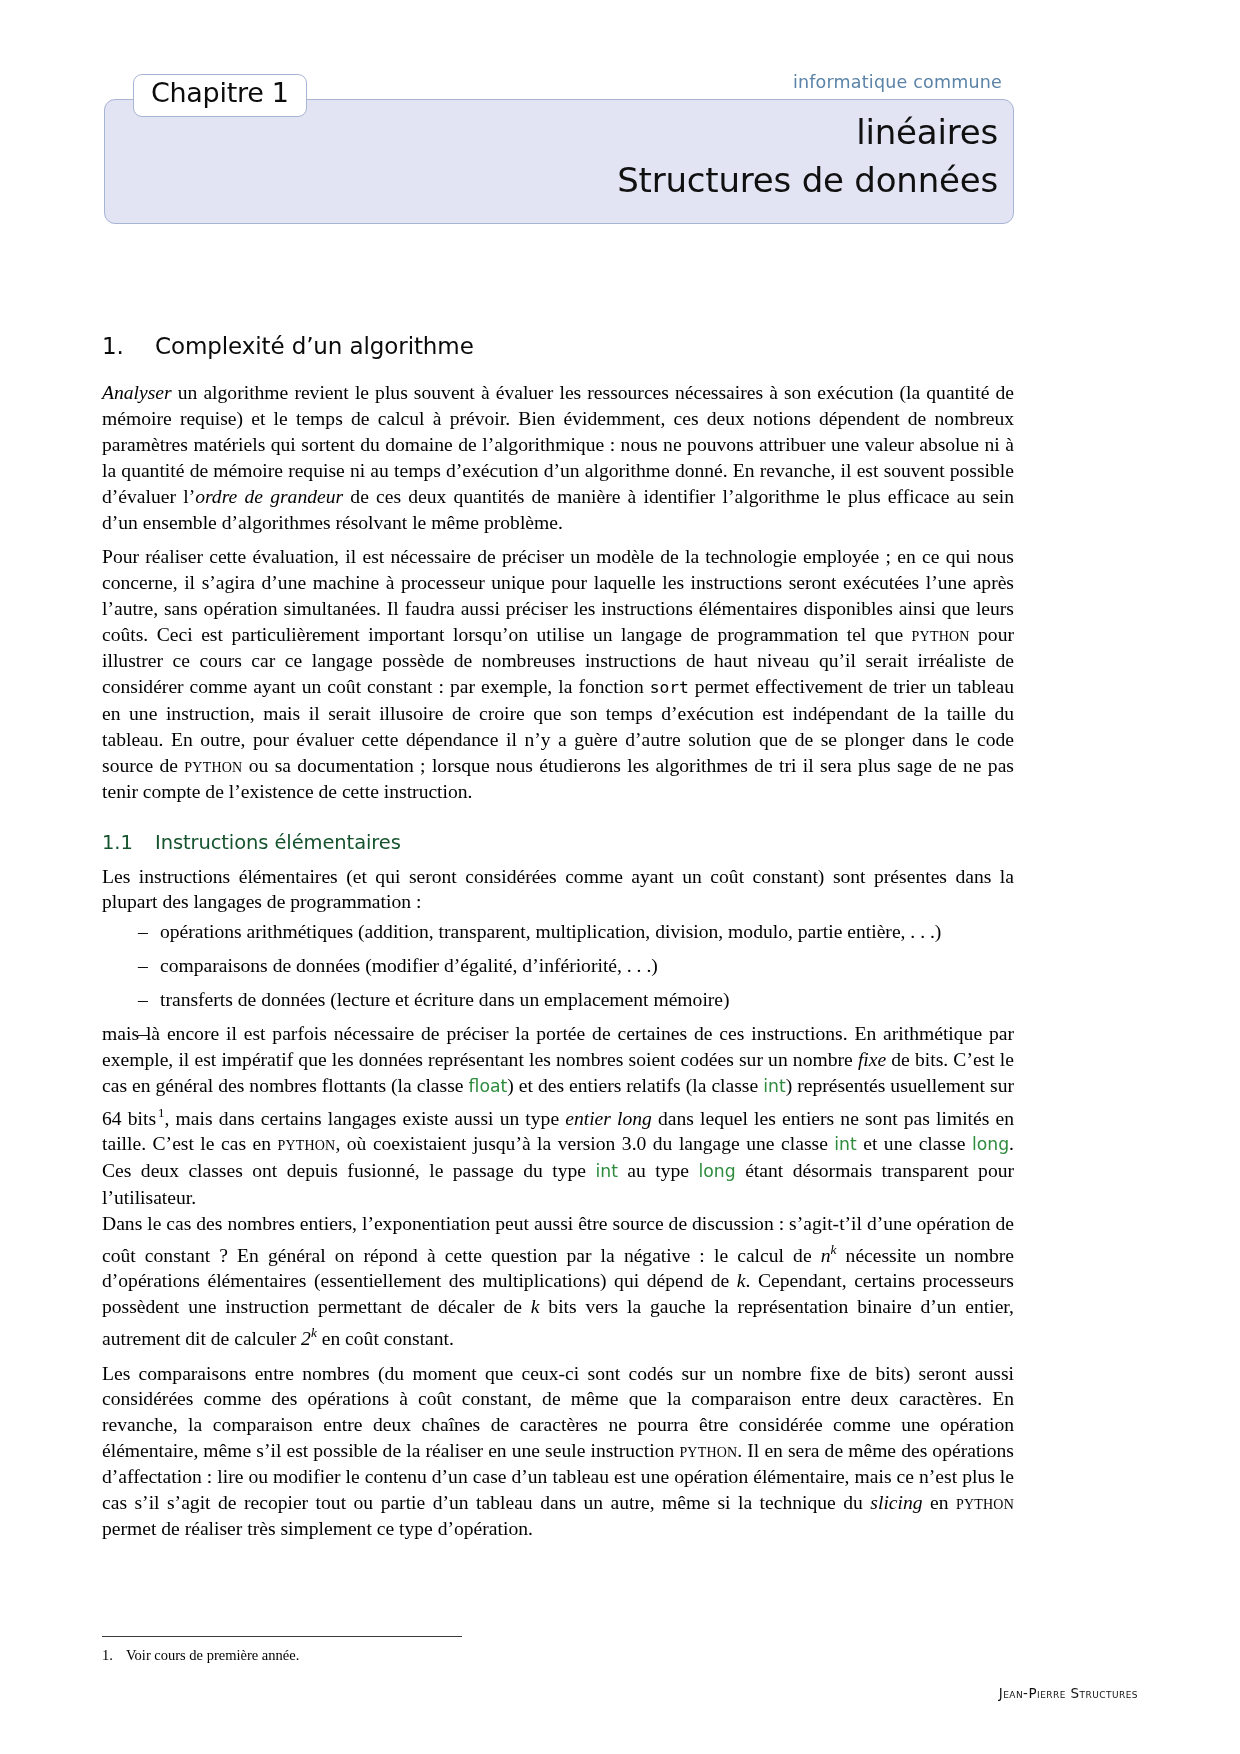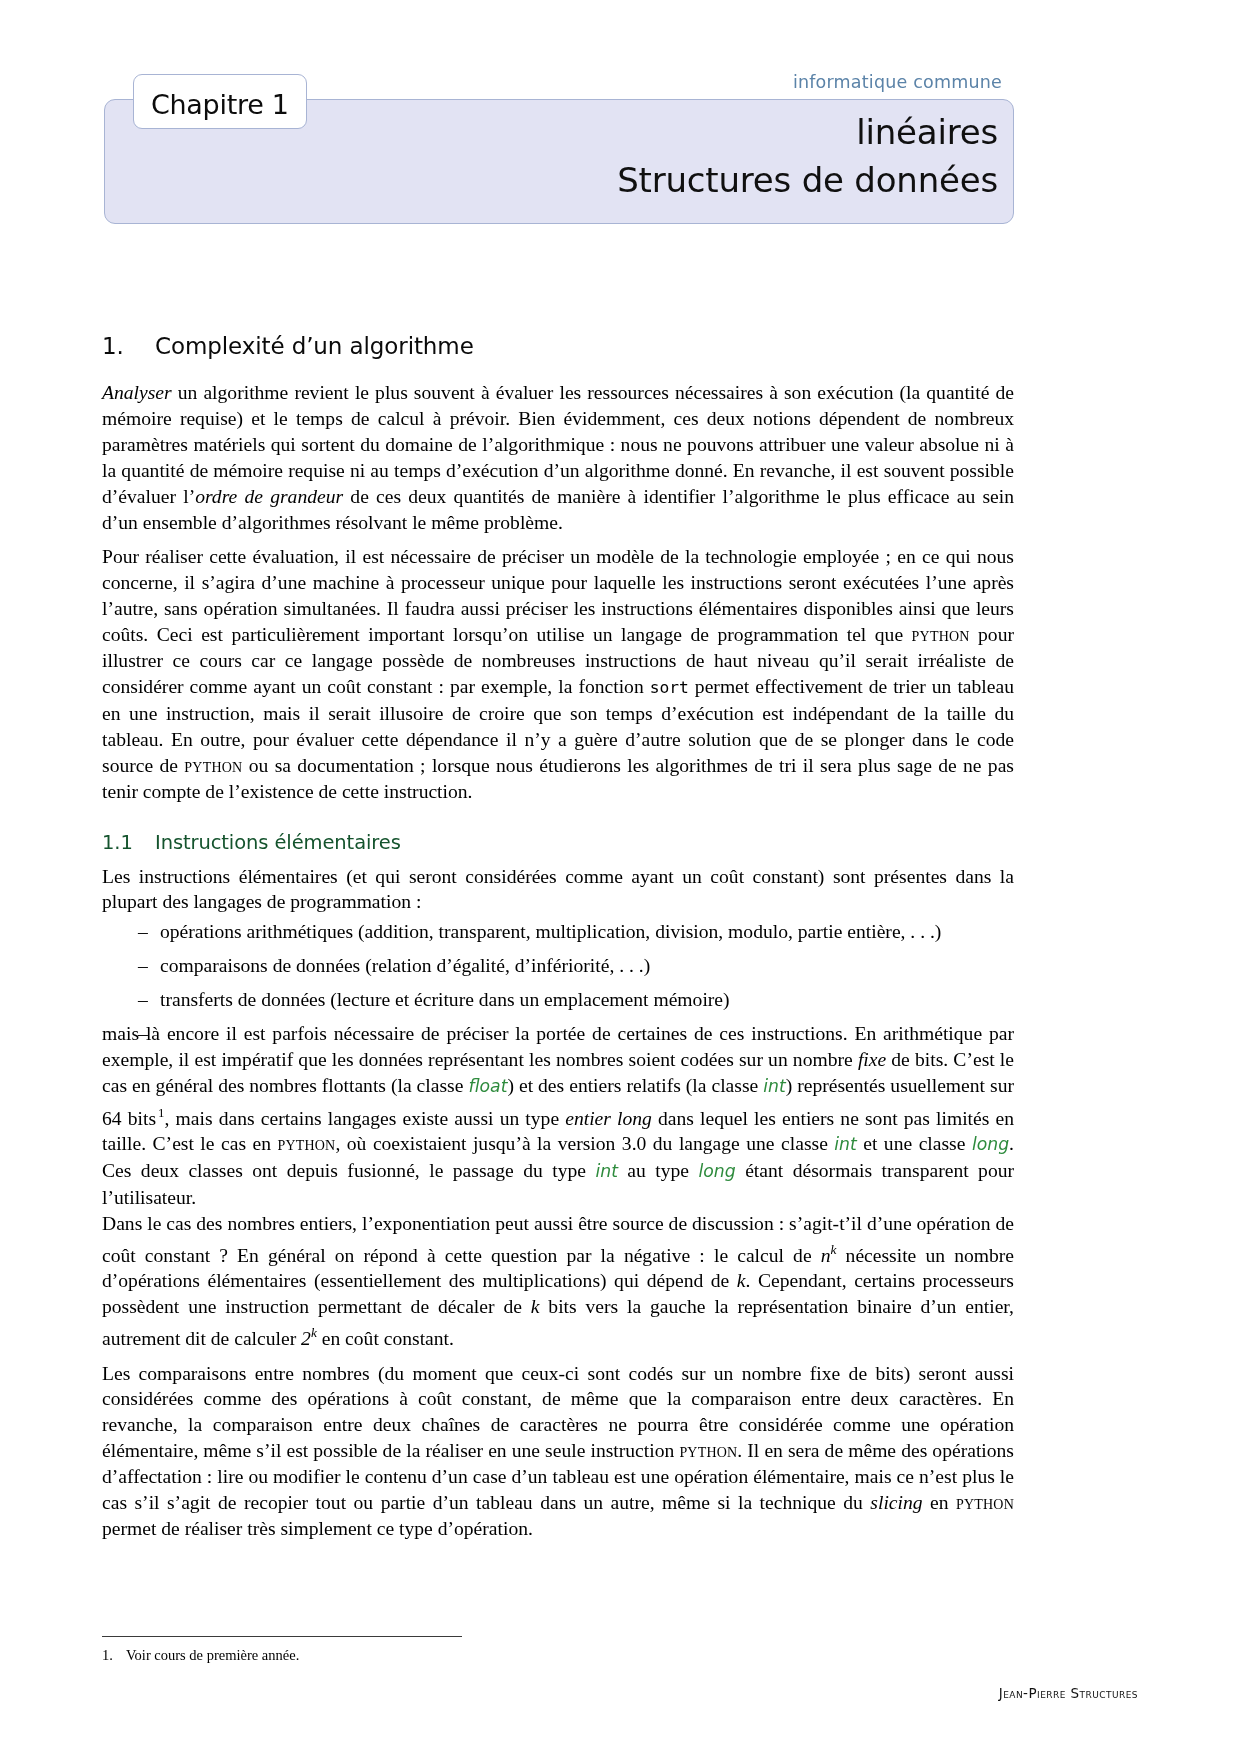--- a/index.html
+++ b/index.html
@@ -44,21 +44,21 @@
     line-height:1.42;
     color:#101010;
     letter-spacing:-.2px;
   }
   .chapter-tag {
     position:absolute;
     left:29px; top:0px;
     background:#ffffff;
     border:1.2px solid #a8b4d4;
     border-radius:9px;
-    padding:16px 17px 10px 17px;
+    padding:4px 17px 10px 17px;
     font-family:"DejaVu Sans", sans-serif;
     font-size:27px;
     line-height:1;
     color:#0c0c0c;
     z-index:3;
     letter-spacing:-.3px;
   }
 
   
   .content {
@@ -100,21 +100,20 @@
     font-variant:small-caps;
     font-size:1.0em;
     letter-spacing:.2px;
   }
   .mono {
     font-family:"DejaVu Sans Mono", monospace;
     font-size:0.83em;
   }
   .kw {
     color:#2e8b3d;
-    font-style:italic;
     font-size:0.88em;
     font-family:"DejaVu Sans", sans-serif;
   }
   sup.fn {
     font-size:0.66em;
     vertical-align:super;
     padding-left:2px;
   }
   .mvar { font-style:italic; font-family:"Liberation Serif", serif; }
   .mexp { font-size:0.68em; vertical-align:super; font-style:italic; }
@@ -188,21 +187,21 @@
   <p class="para"><span>Pour réaliser cette évaluation, il est nécessaire de préciser un modèle de la technologie employée ; en ce qui nous concerne, il s’agira d’une machine à processeur unique pour laquelle les instructions seront exécutées l’une après l’autre, sans opération simultanées. Il faudra aussi préciser les instructions élémentaires disponibles ainsi que leurs coûts. Ceci est particulièrement important lorsqu’on utilise un langage de programmation tel que </span><span class="sc">python</span><span> pour illustrer ce cours car ce langage possède de nombreuses instructions de haut niveau qu’il serait irréaliste de considérer comme ayant un coût constant : par exemple, la fonction </span><span class="mono">sort</span><span> permet effectivement de trier un tableau en une instruction, mais il serait illusoire de croire que son temps d’exécution est indépendant de la taille du tableau. En outre, pour évaluer cette dépendance il n’y a guère d’autre solution que de se plonger dans le code source de </span><span class="sc">python</span><span> ou sa documentation ; lorsque nous étudierons les algorithmes de tri il sera plus sage de ne pas tenir compte de l’existence de cette instruction.</span></p>
 
   <h3 class="subsec">
     <span class="num">1.1</span><span>Instructions élémentaires</span>
   </h3>
 
   <p class="para tight">Les instructions élémentaires (et qui seront considérées comme ayant un coût constant) sont présentes dans la plupart des langages de programmation :</p>
 
   <ul class="dashlist">
     <li><span class="dash">–</span><span>opérations arithmétiques (addition, transparent, multiplication, division, modulo, partie entière, . . .)</span></li>
-    <li><span class="dash">–</span><span>comparaisons de données (relation d’égalité, d’infériorité, . . .)</span></li>
+    <li><span class="dash">–</span><span>comparaisons de données (modifier d’égalité, d’infériorité, . . .)</span></li>
     <li><span class="dash">–</span><span>transferts de données (lecture et écriture dans un emplacement mémoire)</span></li>
     <li><span class="dash">–</span></li>
   </ul>
 
   <p class="para tight"><span>mais là encore il est parfois nécessaire de préciser la portée de certaines de ces instructions. En arithmétique par exemple, il est impératif que les données représentant les nombres soient codées sur un nombre </span><i>fixe</i><span> de bits. C’est le cas en général des nombres flottants (la classe </span><span class="kw">float</span><span>) et des entiers relatifs (la classe </span><span class="kw">int</span><span>) représentés usuellement sur 64 bits</span><sup class="fn">1</sup><span>, mais dans certains langages existe aussi un type </span><i>entier long</i><span> dans lequel les entiers ne sont pas limités en taille. C’est le cas en </span><span class="sc">python</span><span>, où coexistaient jusqu’à la version 3.0 du langage une classe </span><span class="kw">int</span><span> et une classe </span><span class="kw">long</span><span>. Ces deux classes ont depuis fusionné, le passage du type </span><span class="kw">int</span><span> au type </span><span class="kw">long</span><span> étant désormais transparent pour l’utilisateur.</span></p>
 
   <p class="para"><span>Dans le cas des nombres entiers, l’exponentiation peut aussi être source de discussion : s’agit-t’il d’une opération de coût constant ? En général on répond à cette question par la négative : le calcul de </span><span class="mvar">n</span><span class="mexp">k</span><span> nécessite un nombre d’opérations élémentaires (essentiellement des multiplications) qui dépend de </span><span class="mvar">k</span><span>. Cependant, certains processeurs possèdent une instruction permettant de décaler de </span><span class="mvar">k</span><span> bits vers la gauche la représentation binaire d’un entier, autrement dit de calculer </span><span class="mvar">2</span><span class="mexp">k</span><span> en coût constant.</span></p>
 
   <p class="para"><span>Les comparaisons entre nombres (du moment que ceux-ci sont codés sur un nombre fixe de bits) seront aussi considérées comme des opérations à coût constant, de même que la comparaison entre deux caractères. En revanche, la comparaison entre deux chaînes de caractères ne pourra être considérée comme une opération élémentaire, même s’il est possible de la réaliser en une seule instruction </span><span class="sc">python</span><span>. Il en sera de même des opérations d’affectation : lire ou modifier le contenu d’un case d’un tableau est une opération élémentaire, mais ce n’est plus le cas s’il s’agit de recopier tout ou partie d’un tableau dans un autre, même si la technique du </span><i>slicing</i><span> en </span><span class="sc">python</span><span> permet de réaliser très simplement ce type d’opération.</span></p>
 

